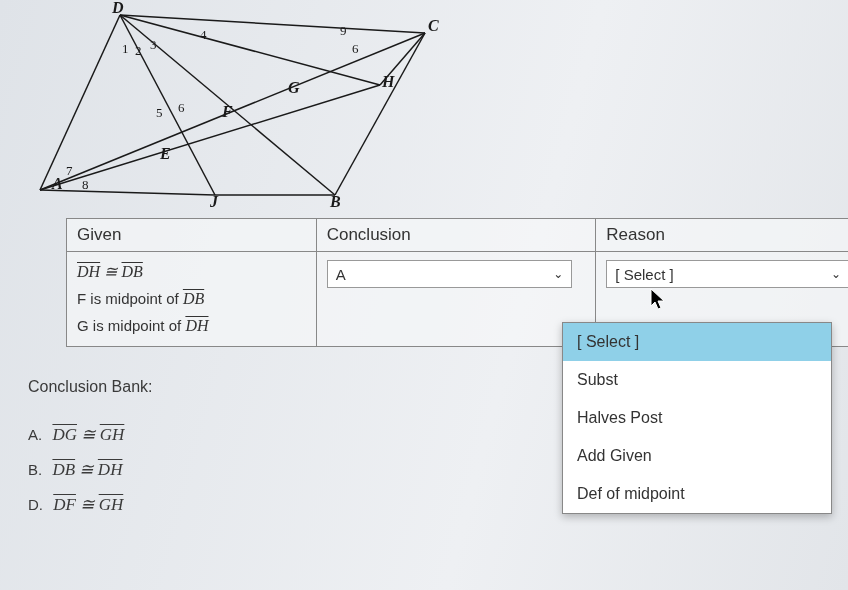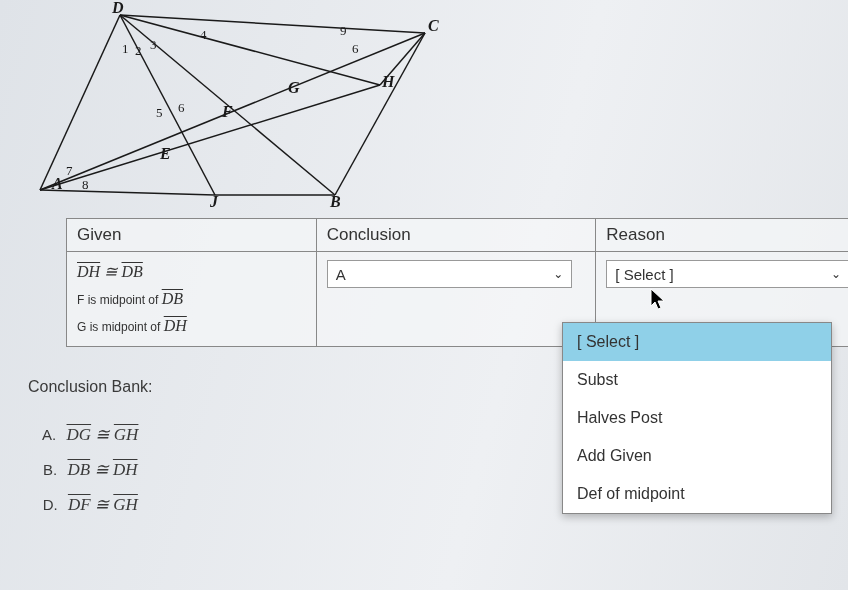--- a/index.html
+++ b/index.html
@@ -56,21 +56,21 @@
       padding: 6px 10px;
       background: rgba(245,246,248,0.7);
       text-align: left;
       font-weight: normal;
       font-size: 17px;
     }
     .col-given { width: 250px; }
     .col-conc { width: 280px; }
     .col-reason { width: 278px; }
     .given-cell { font-size: 16px; line-height: 1.7; font-style: italic; font-family: 'Times New Roman', serif; }
-    .given-cell .nrm { font-style: normal; font-family: Arial, sans-serif; font-size: 12px; }
+    .given-cell .nrm { font-style: normal; font-family: Arial, sans-serif; font-size: 15px; }
     .ov { text-decoration: overline; }
     .select-box {
       width: 95%;
       height: 28px;
       border: 1px solid #999;
       background: #fff;
       display: flex;
       align-items: center;
       justify-content: space-between;
       padding: 0 8px;
@@ -88,21 +88,20 @@
       top: 378px;
       font-size: 16px;
       color: #3a3a3a;
     }
     .bank-title { margin-bottom: 28px; font-size: 16px; }
     .bank-item {
       margin: 9px 0 14px 0;
       font-family: 'Times New Roman', serif;
       font-style: italic;
       font-size: 17px;
-      text-align: center;
     }
     .bank-item .lead { font-style: normal; font-family: Arial, sans-serif; font-size: 15px; margin-right: 6px; }
     .dropdown {
       position: absolute;
       left: 562px;
       top: 322px;
       width: 270px;
       background: #fff;
       border: 1px solid #888;
       box-shadow: 0 3px 8px rgba(0,0,0,0.25);

